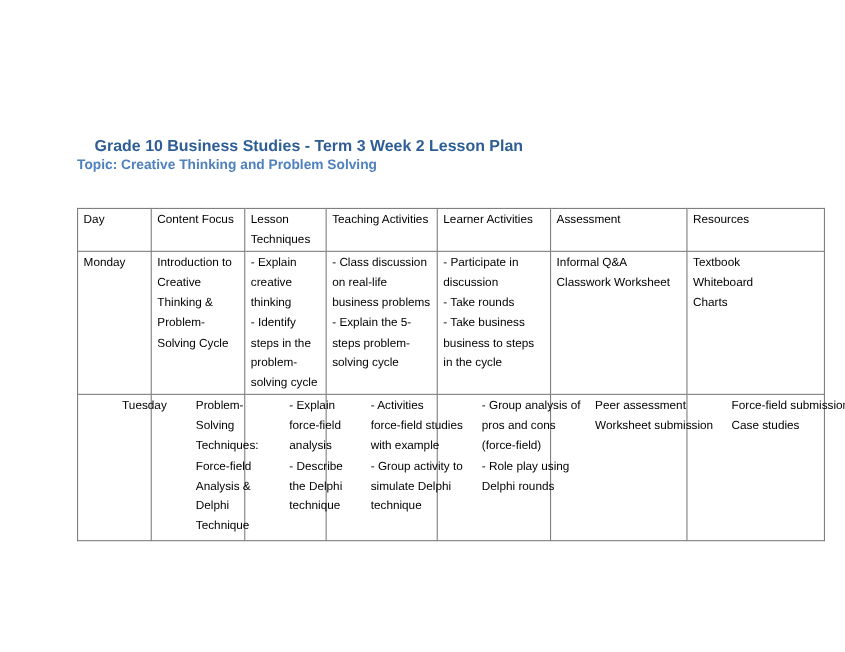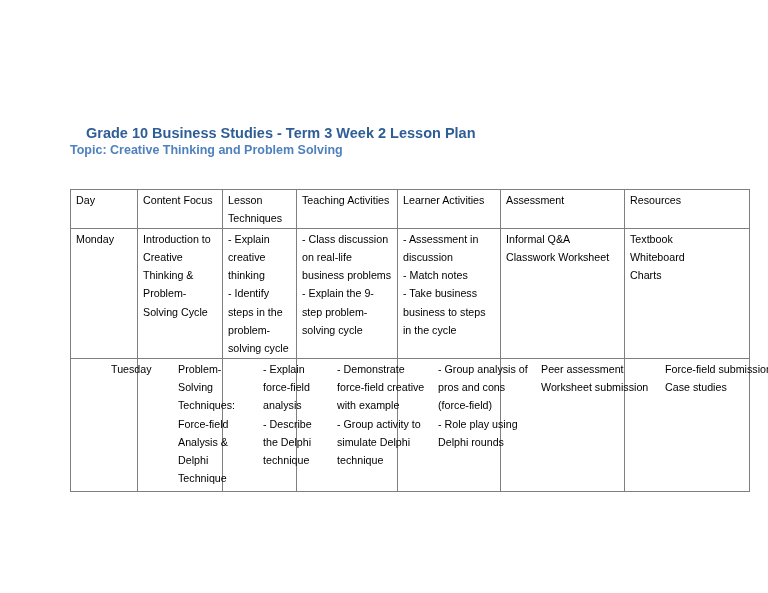--- a/index.html
+++ b/index.html
@@ -72,28 +72,28 @@
           <span class="line">thinking</span>
           <span class="line">- Identify</span>
           <span class="line">steps in the</span>
           <span class="line">problem-</span>
           <span class="line">solving cycle</span>
         </td>
         <td>
           <span class="line">- Class discussion</span>
           <span class="line">on real-life</span>
           <span class="line">business problems</span>
-          <span class="line">- Explain the 9-</span>
-          <span class="line">step problem-</span>
+          <span class="line">- Explain the 5-</span>
+          <span class="line">steps problem-</span>
           <span class="line">solving cycle</span>
         </td>
         <td>
-          <span class="line">- Assessment in</span>
+          <span class="line">- Participate in</span>
           <span class="line">discussion</span>
-          <span class="line">- Match notes</span>
+          <span class="line">- Take rounds</span>
           <span class="line">- Take business</span>
           <span class="line">business to steps</span>
           <span class="line">in the cycle</span>
         </td>
         <td>
           <span class="line">Informal Q&amp;A</span>
           <span class="line">Classwork Worksheet</span>
         </td>
         <td>
           <span class="line">Textbook</span>
@@ -116,22 +116,22 @@
         </td>
         <td>
           <span class="line">- Explain</span>
           <span class="line">force-field</span>
           <span class="line">analysis</span>
           <span class="line">- Describe</span>
           <span class="line">the Delphi</span>
           <span class="line">technique</span>
         </td>
         <td>
-          <span class="line">- Demonstrate</span>
-          <span class="line">force-field creative</span>
+          <span class="line">- Activities</span>
+          <span class="line">force-field studies</span>
           <span class="line">with example</span>
           <span class="line">- Group activity to</span>
           <span class="line">simulate Delphi</span>
           <span class="line">technique</span>
         </td>
         <td>
           <span class="line">- Group analysis of</span>
           <span class="line">pros and cons</span>
           <span class="line">(force-field)</span>
           <span class="line">- Role play using</span>

